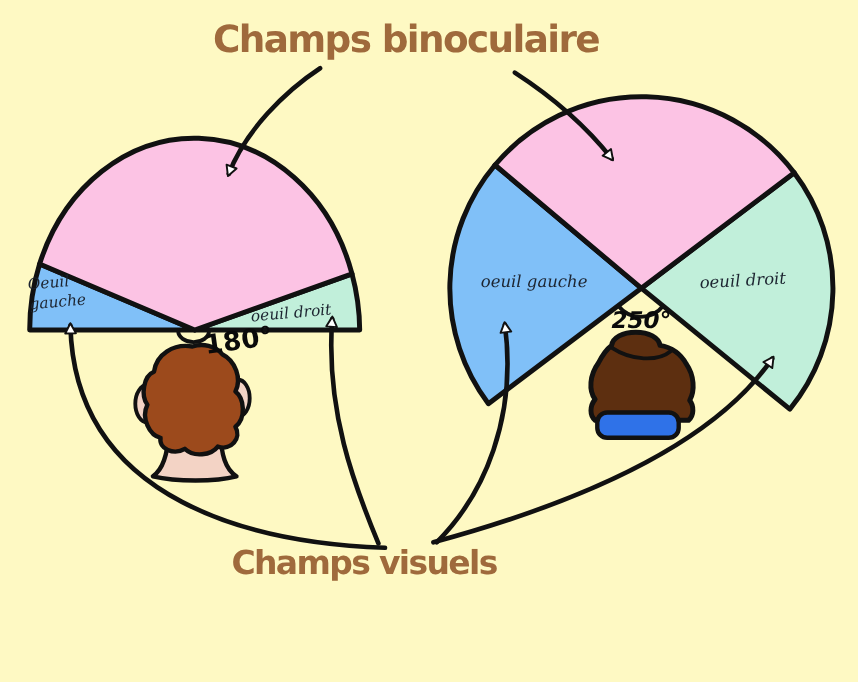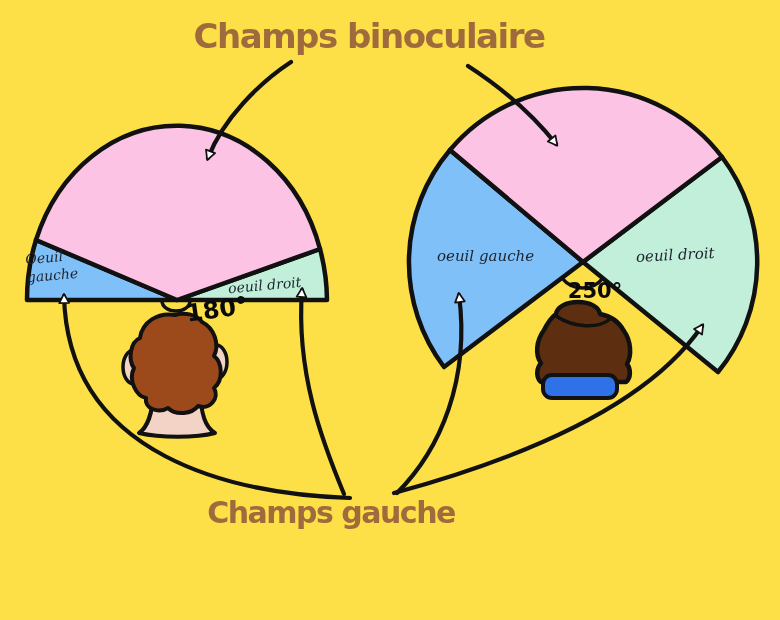--- a/index.html
+++ b/index.html
@@ -1,17 +1,17 @@
 <!DOCTYPE html>
 <html><head>
 <meta charset="utf-8">
 <style>
   html,body{margin:0;padding:0;background:#ffffff;}
   #canvas{
-    position:relative;width:780px;height:620px;background:#fde047;
+    position:relative;width:780px;height:620px;background:#fef9c3;
     overflow:hidden;font-family:"DejaVu Sans",sans-serif;
   }
   #scene{position:absolute;left:0;top:0;}
   .heading{
     position:absolute;color:#9f6a3c;font-weight:700;text-align:center;
     letter-spacing:-1.5px;font-family:"DejaVu Sans",sans-serif;
   }
   #title{left:169px;top:16px;width:400px;font-size:34px;}
   #footer{left:161px;top:494px;width:340px;font-size:30px;line-height:37px;}
   .eye-label{
@@ -20,21 +20,21 @@
   }
   #human-left-eye-label{left:26px;top:248px;font-size:14px;line-height:18px;transform:rotate(-5deg);}
   #human-right-eye-label{left:228px;top:277px;font-size:14px;transform:rotate(-5deg);}
   #animal-left-eye-label{left:424px;top:247px;font-size:15px;margin-left:13px;}
   #animal-right-eye-label{left:636px;top:246px;font-size:15px;transform:rotate(-3deg);}
   .angle-label{
     position:absolute;color:#0a0a0a;font-weight:700;text-align:center;
     font-family:"DejaVu Sans",sans-serif;
   }
   #human-angle-label{left:186px;top:296px;width:56px;font-size:24px;transform:rotate(-8deg);}
-  #animal-angle-label{left:567px;top:279px;width:56px;font-size:21px;}
+  #animal-angle-label{left:555px;top:279px;width:56px;font-size:21px;font-style:italic;}
 </style>
 </head>
 <body>
 
 <div id="canvas">
 
   <svg id="scene" width="780" height="620" viewBox="0 0 780 620">
     <defs>
       <marker id="ah" viewBox="0 0 12 12" refX="8" refY="6" markerWidth="13" markerHeight="13" markerUnits="userSpaceOnUse" orient="auto">
         <path d="M 1.5,1.5 L 10,6 L 1.5,10.5 Z" fill="#ffffff" stroke="#111111" stroke-width="1.6" stroke-linejoin="round"></path>
@@ -74,21 +74,21 @@
       <path marker-end="url(#ah)" d="M 350,498 C 235,494 68,458 64,296"></path>
       <path marker-end="url(#ah)" d="M 344,494 C 322,441 296,373 302,290"></path>
       <path marker-end="url(#ah)" d="M 397,493 C 441,449 470,379 459,295"></path>
       <path marker-end="url(#ah)" d="M 394,493 C 508,462 644,411 702,326"></path>
     </g>
   </svg>
 
   <div id="title" class="heading">Champs binoculaire</div>
 
   <div id="footer" class="heading">
-    <div>Champs gauche</div>
+    <div>Champs visuels</div>
   </div>
 
   <div id="human-left-eye-label" class="eye-label">
     <div>Oeuil</div>
     <div>gauche</div>
   </div>
   <div id="human-right-eye-label" class="eye-label">oeuil droit</div>
   <div id="human-angle-label" class="angle-label">180°</div>
 
   <div id="animal-left-eye-label" class="eye-label">oeuil gauche</div>

